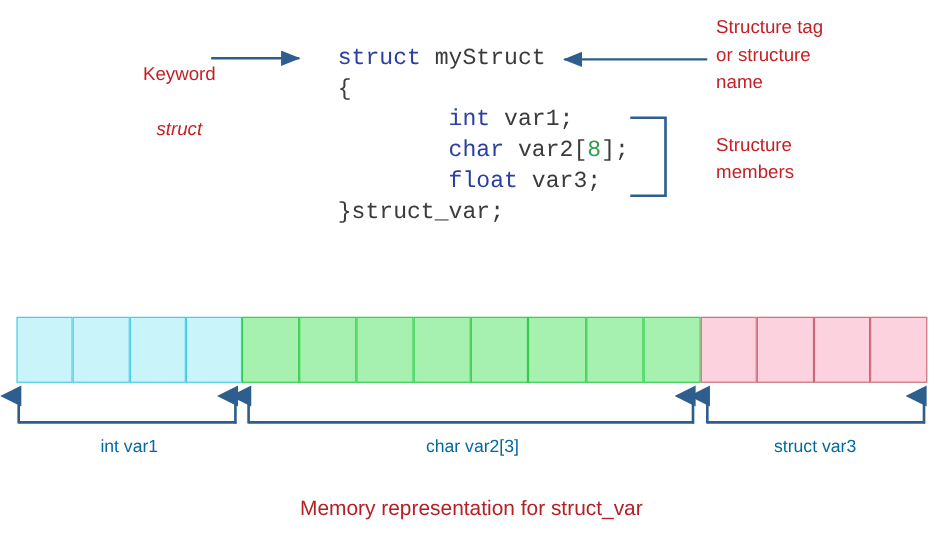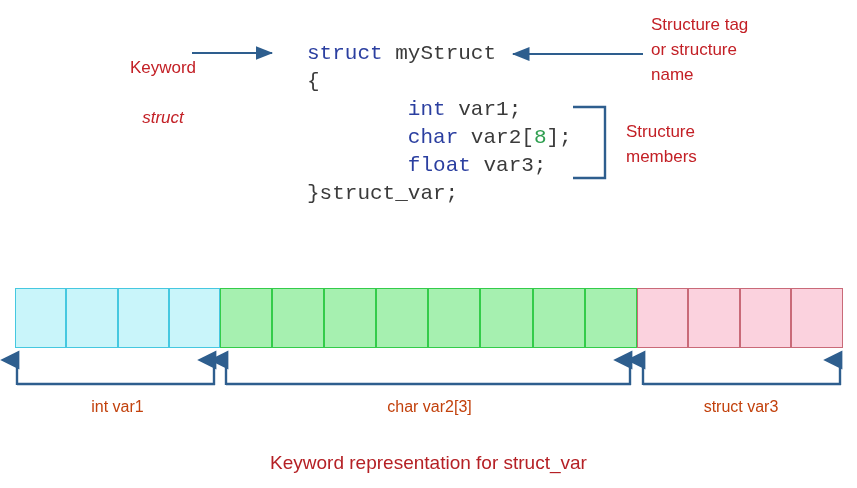--- a/index.html
+++ b/index.html
@@ -39,21 +39,21 @@
   }
   .annot-keyword .kw-line1 { display: block; }
   .annot-keyword .kw-line2 { display: block; font-style: italic; }
 
   .annot-tag {
     left: 651px;
     top: 12px;
     width: 200px;
   }
   .annot-members {
-    left: 626px;
+    left: 651px;
     top: 119px;
     width: 190px;
   }
 
   
   .code {
     position: absolute;
     left: 283px;
     top: 40px;
     font-family: "Liberation Mono", "DejaVu Sans Mono", monospace;
@@ -100,21 +100,21 @@
   }
   .cell.c-float {
     width: 51.5px;
     background: #FBD2DE;
     border: 1.5px solid #C96A78;
   }
 
   
   .fieldlabel {
     position: absolute;
-    color: #c2410c;
+    color: #0369a1;
     font-family: "Liberation Sans", sans-serif;
     font-size: 16px;
     text-align: center;
     white-space: nowrap;
   }
   .fl-int   { left: 15px;  top: 398px; width: 205px; }
   .fl-char  { left: 222px; top: 398px; width: 415px; }
   .fl-float { left: 639px; top: 398px; width: 204px; }
 
   
@@ -205,15 +205,15 @@
       <div class="cell c-float" style="background: rgb(251, 210, 222); border-color: rgb(201, 106, 120);"></div>
       <div class="cell c-float" style="background: rgb(251, 210, 222); border-color: rgb(201, 106, 120);"></div>
       <div class="cell c-float" style="background: rgb(251, 210, 222); border-color: rgb(201, 106, 120);"></div>
       <div class="cell c-float" style="background: rgb(251, 210, 222); border-color: rgb(201, 106, 120);"></div>
     </div>
 
   <div class="fieldlabel fl-int">int var1</div>
   <div class="fieldlabel fl-char">char var2[3]</div>
   <div class="fieldlabel fl-float">struct var3</div>
 
-  <div class="caption">Keyword representation for struct_var</div>
+  <div class="caption">Memory representation for struct_var</div>
 
 </div>
 
 </body></html>

